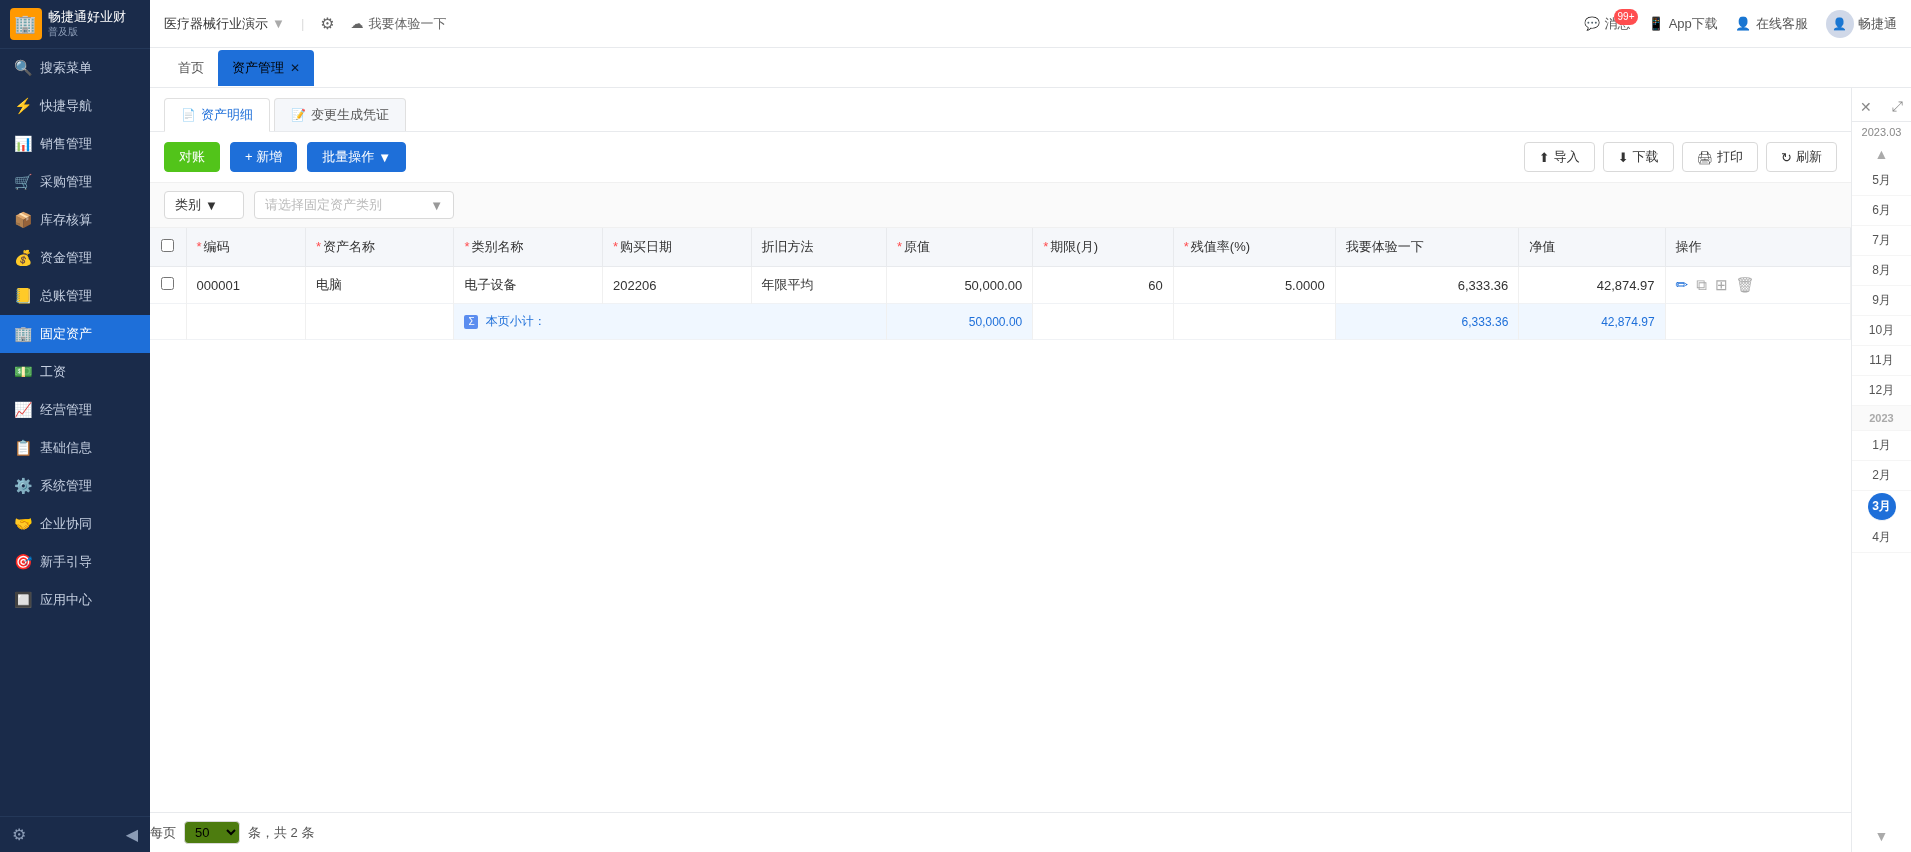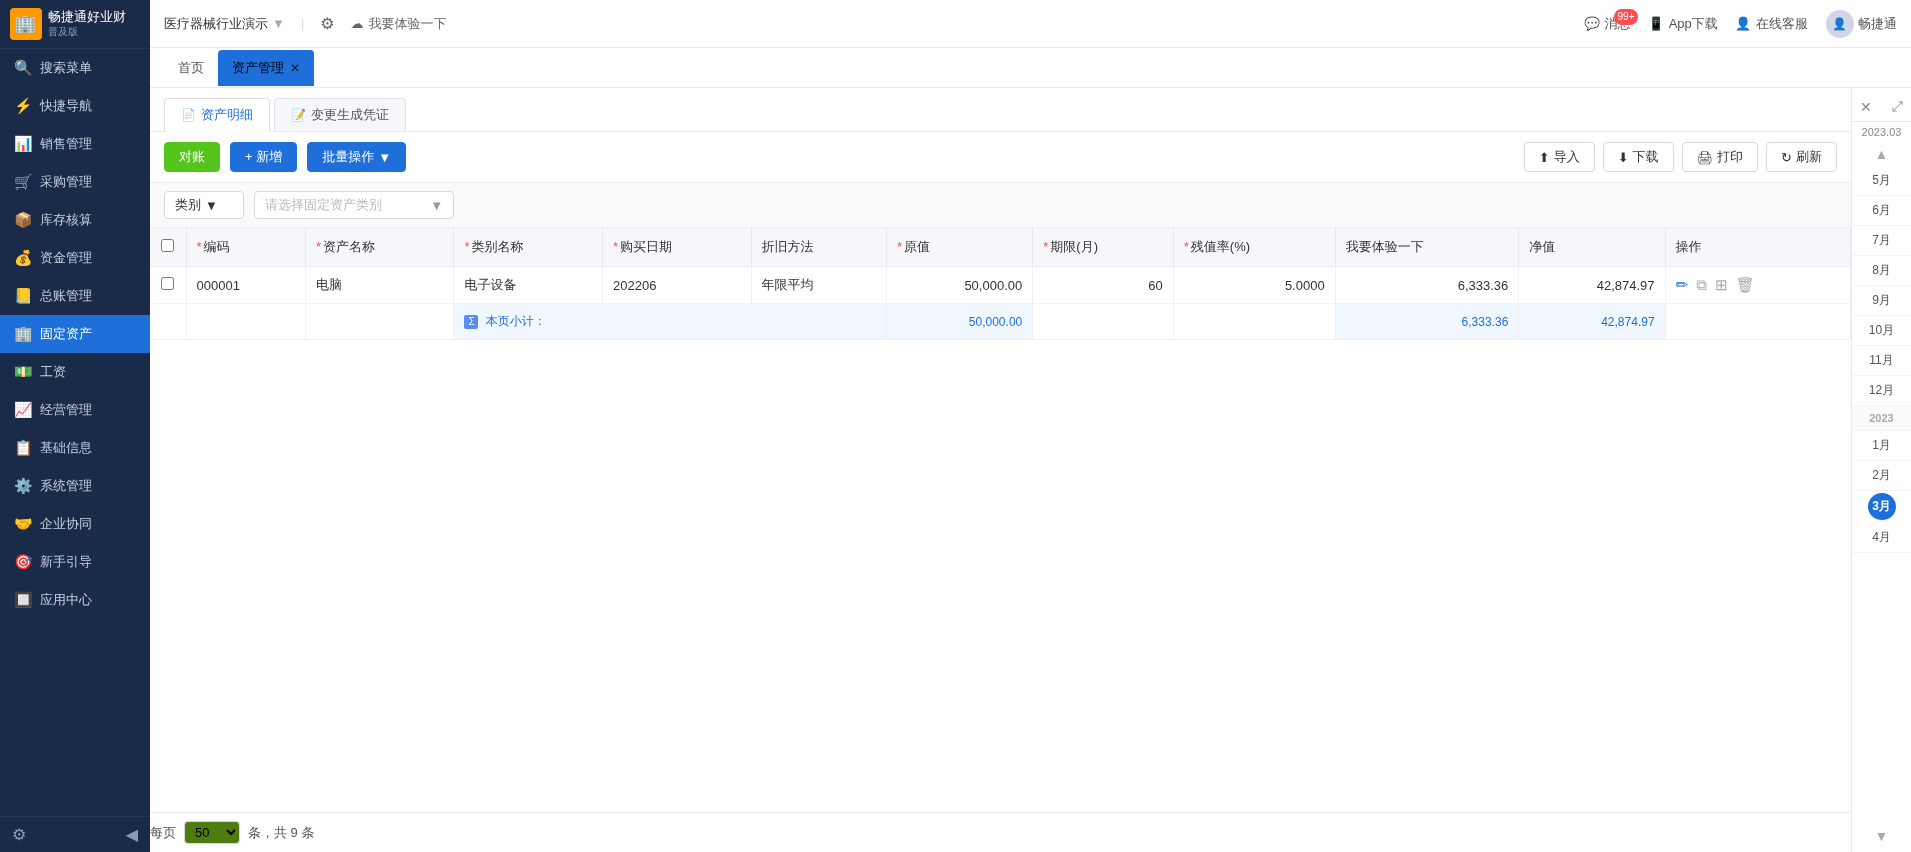--- a/index.html
+++ b/index.html
@@ -684,21 +684,21 @@
       </div>
 
       <div class="table-footer">
         <span>每页</span>
         <select class="page-size-select">
           <option value="50">50</option>
           <option value="10">10</option>
           <option value="20">20</option>
           <option value="100">100</option>
         </select>
-        <span>条，共 9 条</span>
+        <span>条，共 2 条</span>
       </div>
     </div>
 
     <div class="right-panel">
       <div class="right-panel-header">
         <span class="right-panel-close">✕</span>
         <span class="right-panel-expand">⤢</span>
       </div>
       <div style="padding:4px 0;font-size:11px;color:#888;">2023.03</div>
       <div class="right-panel-nav">

